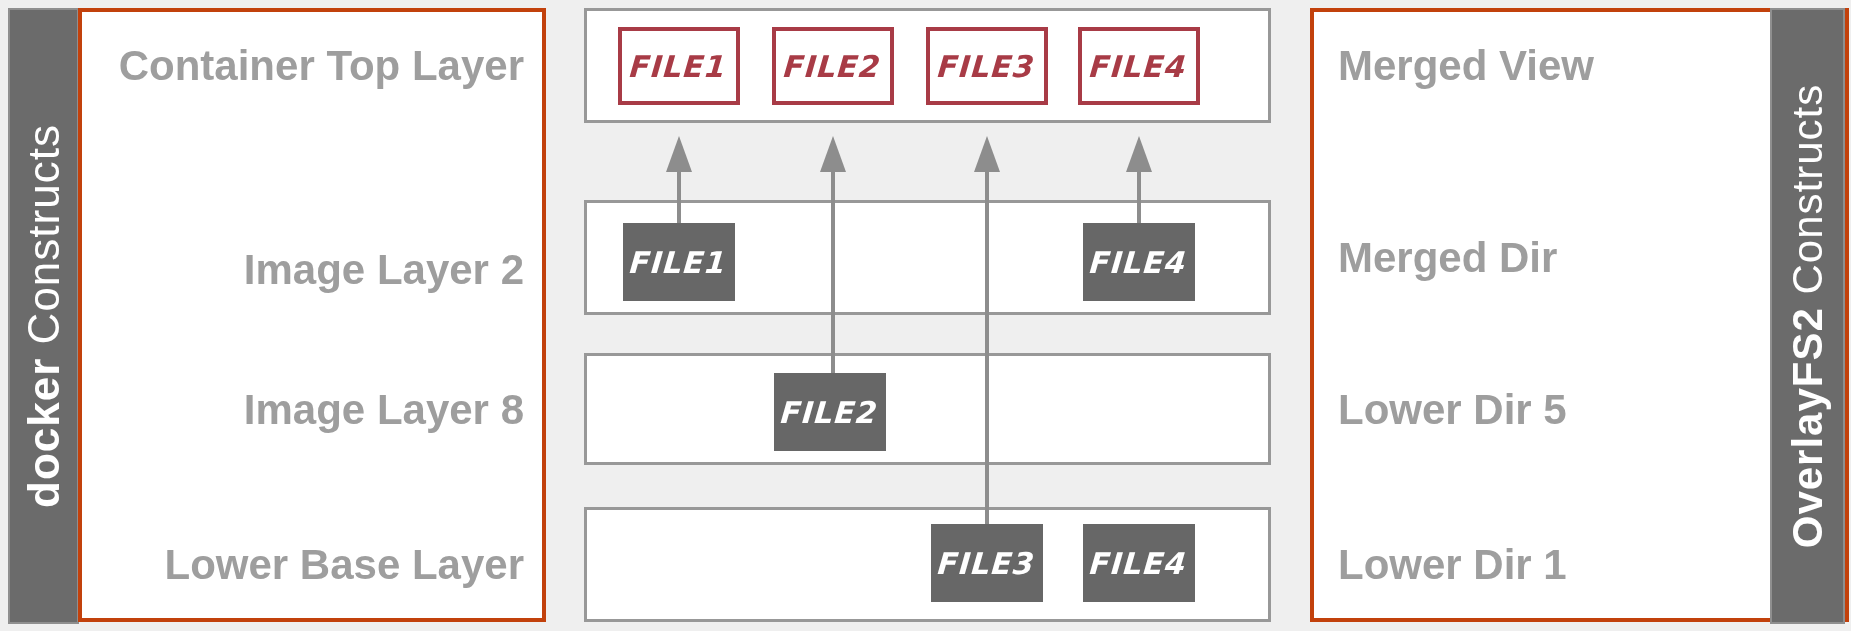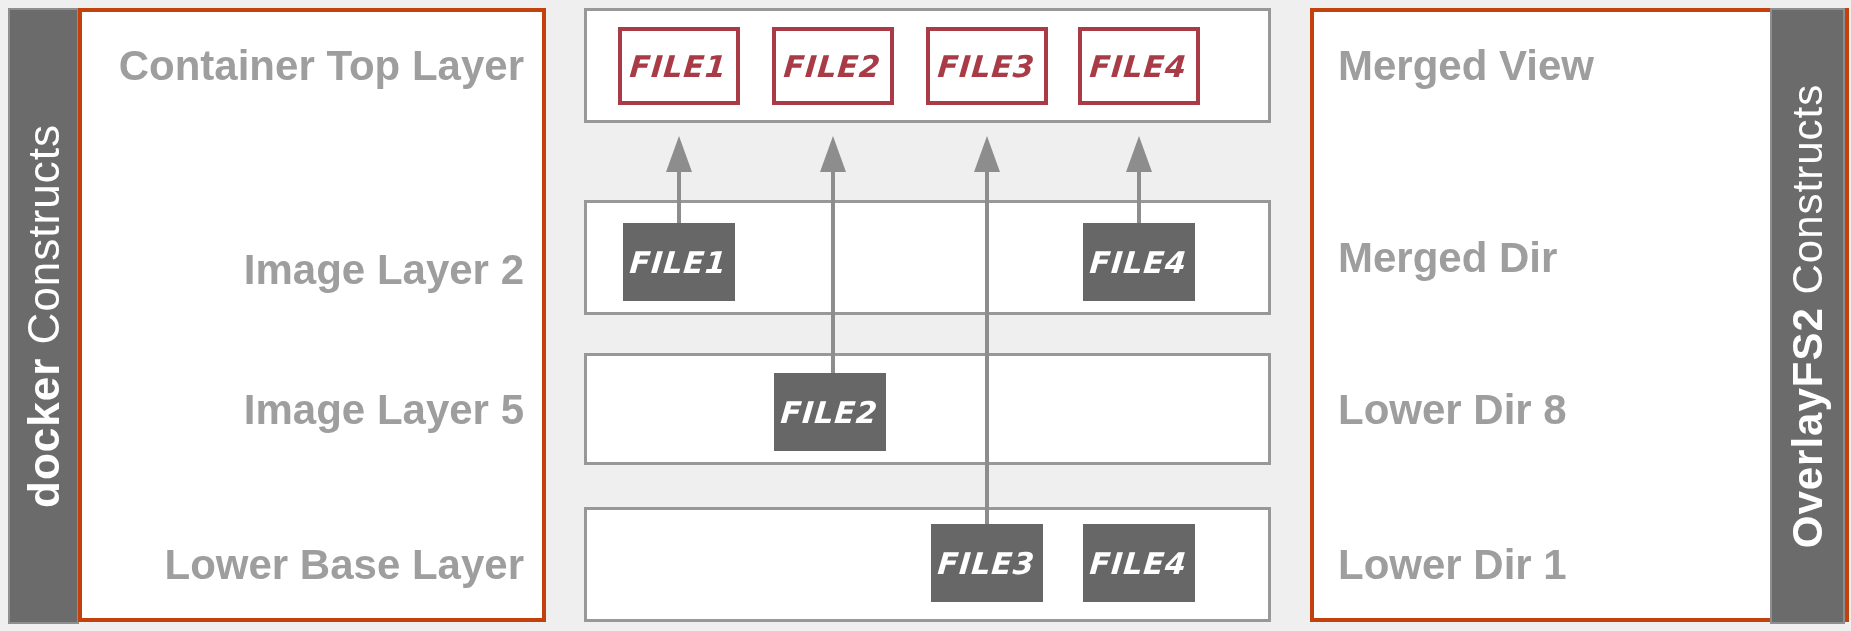--- a/index.html
+++ b/index.html
@@ -70,21 +70,21 @@
 
   <div class="sidebar" style="left:8px; top:8px; width:71px; height:616px;">
     <div class="vlabel" style="font-size:44px;">
       <span class="vb">docker</span><span> Constructs</span>
     </div>
   </div>
 
   <div class="panel" style="left:78px; top:8px; width:468px; height:614px;">
     <div class="panel-label right-align" style="top:30px;">Container Top Layer</div>
     <div class="panel-label right-align" style="top:234px;">Image Layer 2</div>
-    <div class="panel-label right-align" style="top:374px;">Image Layer 5</div>
+    <div class="panel-label right-align" style="top:374px;">Image Layer 8</div>
     <div class="panel-label right-align" style="top:529px;">Lower Base Layer</div>
   </div>
 
   <div class="mid-box" style="top:8px; height:115px;">
     <div class="red-file" style="left:31px; top:16px;">
       <span class="file-text">FILE1</span>
     </div>
     <div class="red-file" style="left:185px; top:16px;">
       <span class="file-text">FILE2</span>
     </div>
@@ -133,21 +133,21 @@
     <div class="arrow-line" style="left:985px; top:170px; height:354px;"></div>
   </div>
   <div>
     <div class="arrow-head" style="left:1126px; top:136px;"></div>
     <div class="arrow-line" style="left:1137px; top:170px; height:53px;"></div>
   </div>
 
   <div class="panel" style="left:1310px; top:8px; width:539px; height:614px;">
     <div class="panel-label left-align" style="top:30px;">Merged View</div>
     <div class="panel-label left-align" style="top:222px;">Merged Dir</div>
-    <div class="panel-label left-align" style="top:374px;">Lower Dir 8</div>
+    <div class="panel-label left-align" style="top:374px;">Lower Dir 5</div>
     <div class="panel-label left-align" style="top:529px;">Lower Dir 1</div>
   </div>
 
   <div class="sidebar" style="left:1770px; top:8px; width:75px; height:616px;">
     <div class="vlabel" style="font-size:42px;">
       <span class="vb">OverlayFS2</span><span> Constructs</span>
     </div>
   </div>
 
 </div>

